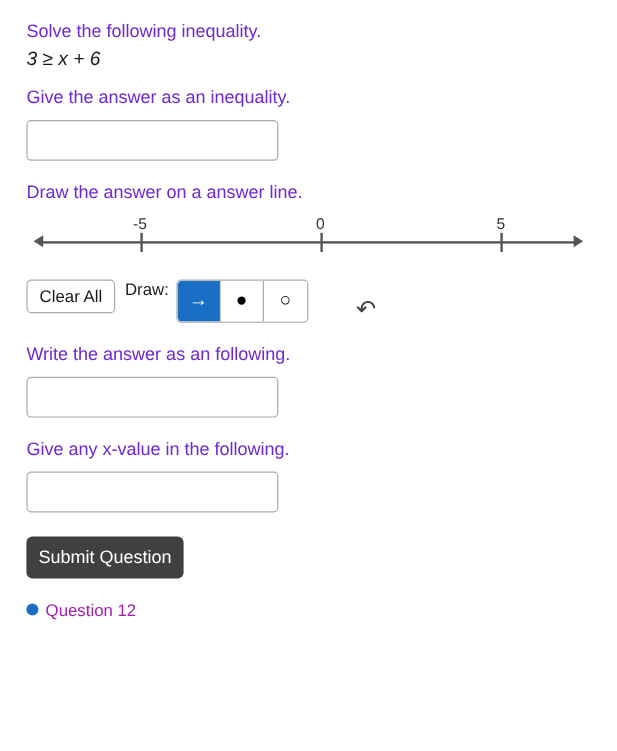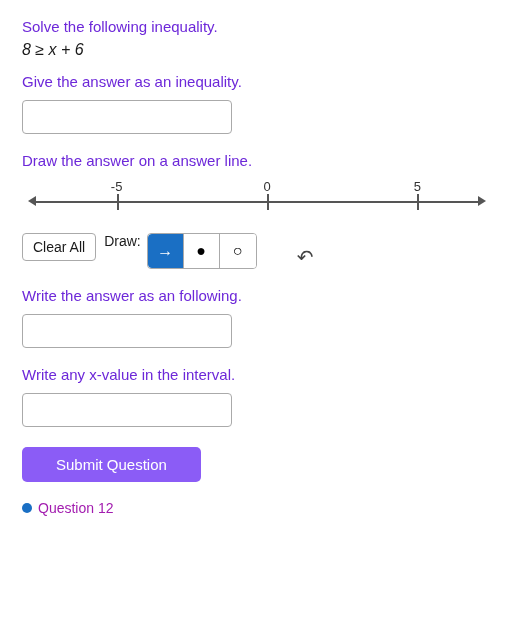--- a/index.html
+++ b/index.html
@@ -175,25 +175,25 @@
     .xvalue-box {
       border: 1.5px solid #aaa;
       border-radius: 4px;
       width: 210px;
       height: 34px;
       margin-bottom: 20px;
       background: #fff;
     }
 
     .submit-btn {
-      background: #8b5cf6;
+      background: #404040;
       color: #fff;
       border: none;
       border-radius: 5px;
-      padding: 9px 34px;
+      padding: 9px 10px;
       font-size: 15px;
       cursor: pointer;
       margin-bottom: 18px;
     }
 
     .question-label {
       font-size: 14px;
       color: #a21caf;
       display: flex;
       align-items: center;
@@ -210,21 +210,21 @@
 
     .section-gap { margin-bottom: 10px; }
   </style>
 </head>
 <body>
 
 
 
 
 <p class="section-label">Solve the following inequality.</p>
-<p class="math-expression">8 ≥ x + 6</p>
+<p class="math-expression">3 ≥ x + 6</p>
 
 
 <p class="section-label section-gap">Give the answer as an inequality.</p>
 <div class="answer-box"></div>
 
 
 <p class="section-label">Draw the answer on a answer line.</p>
 
 <div class="number-line-wrapper">
 
@@ -257,21 +257,21 @@
   </div>
 
   <span style="margin-left: 40px; font-size: 20px; color: #444;">↶</span>
 </div>
 
 
 <p class="section-label section-gap">Write the answer as an following.</p>
 <div class="interval-box"></div>
 
 
-<p class="section-label section-gap">Write any x-value in the interval.</p>
+<p class="section-label section-gap">Give any x-value in the following.</p>
 <div class="xvalue-box"></div>
 
 
 <button class="submit-btn">Submit Question</button>
 
 
 <div class="question-label">
   <span class="question-dot"></span>
   <span>Question 12</span>
 </div>

